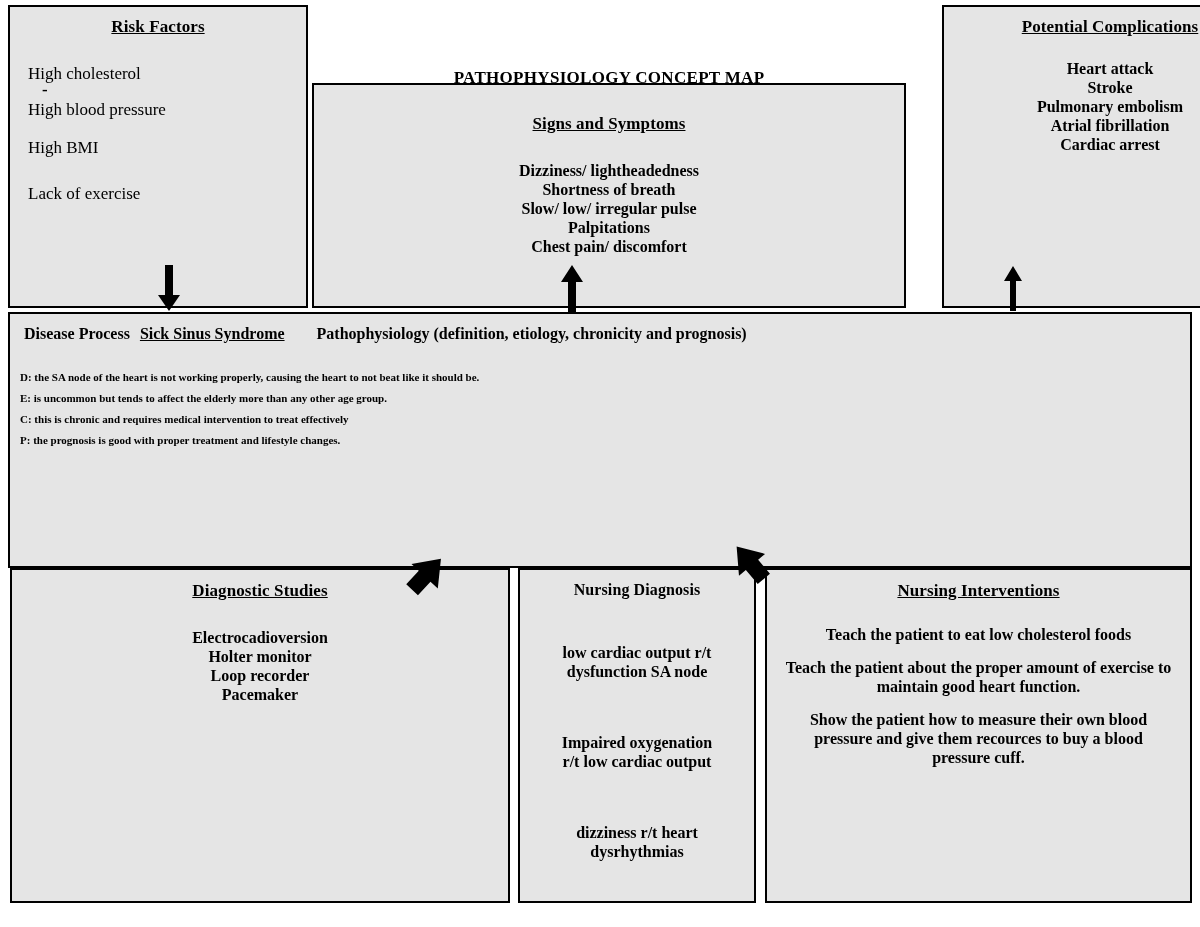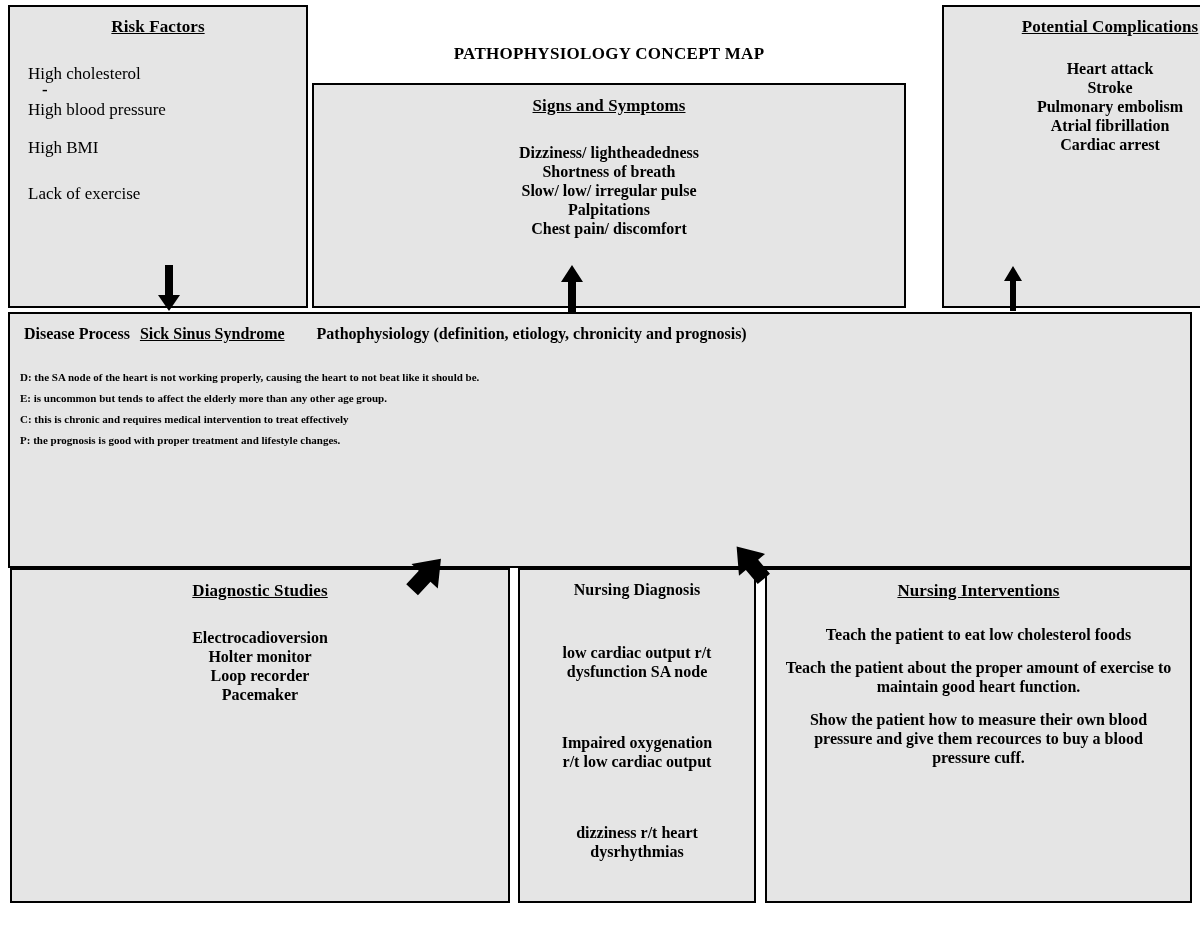--- a/index.html
+++ b/index.html
@@ -90,24 +90,24 @@
     <div class="box-title" style="margin-top:10px;">Risk Factors</div>
     <div style="margin-top:26px; padding-left:18px;">
       <div class="list-left" style="line-height:22px;">High cholesterol</div>
       <div class="tiny-dash">-</div>
       <div class="list-left" style="line-height:30px;">High blood pressure</div>
       <div class="list-left" style="line-height:46px;">High BMI</div>
       <div class="list-left" style="line-height:46px;">Lack of exercise</div>
     </div>
   </div>
 
-  <div class="map-title" style="left:312px; top:44px; width:594px;">PATHOPHYSIOLOGY CONCEPT MAP</div>
+  <div class="map-title" style="left:312px; top:68px; width:594px;">PATHOPHYSIOLOGY CONCEPT MAP</div>
 
   <div class="box" style="left:312px; top:83px; width:594px; height:225px;">
-    <div class="box-title" style="margin-top:11px;">Signs and Symptoms</div>
+    <div class="box-title" style="margin-top:29px;">Signs and Symptoms</div>
     <div class="list" style="margin-top:27px;">
       <div>Dizziness/ lightheadedness</div>
       <div>Shortness of breath</div>
       <div>Slow/ low/ irregular pulse</div>
       <div>Palpitations</div>
       <div>Chest pain/ discomfort</div>
     </div>
   </div>
 
   <div class="box" style="left:910px; top:5px; width:336px; height:303px;margin-left:32px;">

